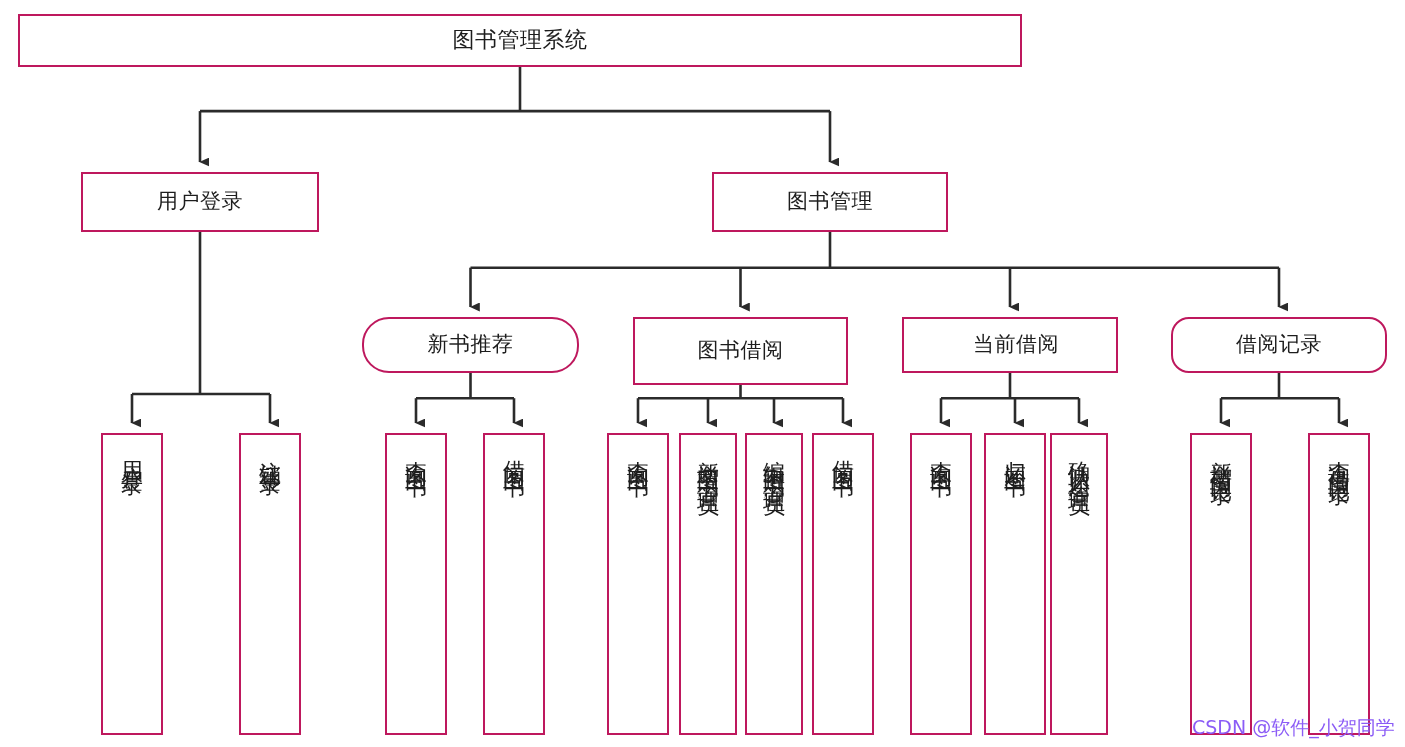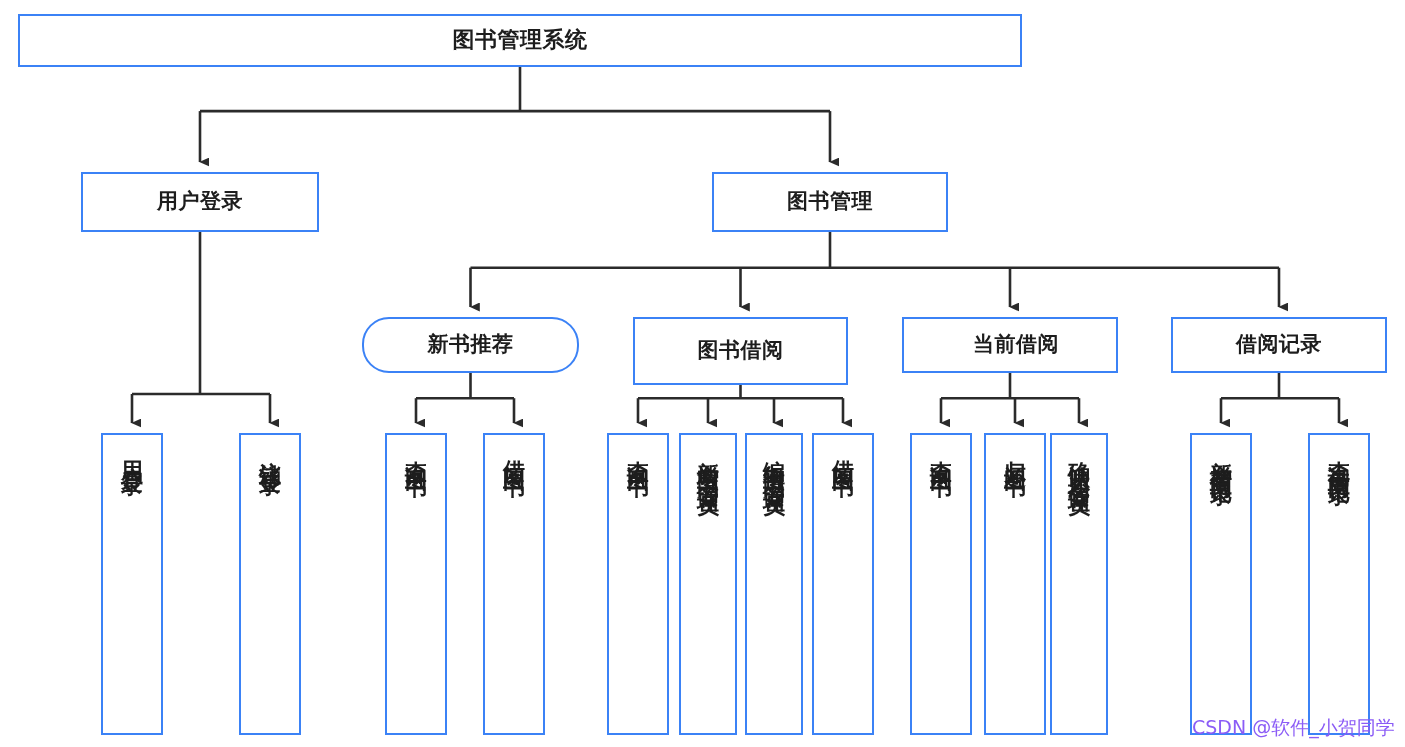--- a/index.html
+++ b/index.html
@@ -23,27 +23,26 @@
     left: 0;
     top: 0;
     width: 1405px;
     height: 747px;
     pointer-events: none;
   }
   .node {
     position: absolute;
     box-sizing: border-box;
     background: #ffffff;
-    border: 2px solid #3b82f6;
+    border: 2px solid #be185d;
     display: flex;
     align-items: center;
     justify-content: center;
     color: #1d1d1d;
     z-index: 2;
-    font-weight: bold;
   }
   .node .lbl {
     display: block;
     text-align: center;
     line-height: 1.12;
     letter-spacing: 0.5px;
     white-space: nowrap;
   }
   
   .node.h .lbl {
@@ -135,21 +134,21 @@
       </div>
       <div class="node h" style="left: 362px; top: 317px; width: 217px; height: 56px; border-radius: 27px;">
         <span class="lbl">新书推荐</span>
       </div>
       <div class="node h" style="left: 633px; top: 317px; width: 215px; height: 68px;">
         <span class="lbl">图书借阅</span>
       </div>
       <div class="node h" style="left: 902px; top: 317px; width: 216px; height: 56px; padding-left: 12px;">
         <span class="lbl">当前借阅</span>
       </div>
-      <div class="node h" style="left: 1171px; top: 317px; width: 216px; height: 56px;">
+      <div class="node h" style="left: 1171px; top: 317px; width: 216px; height: 56px; border-radius: 18px;">
         <span class="lbl">借阅记录</span>
       </div>
       <div class="node v" style="left: 101px; top: 433px; width: 62px; height: 302px;">
         <span class="lbl">用户登录</span>
       </div>
       <div class="node v" style="left: 239px; top: 433px; width: 62px; height: 302px;">
         <span class="lbl">注销登录</span>
       </div>
       <div class="node v" style="left: 385px; top: 433px; width: 62px; height: 302px;">
         <span class="lbl">查询图书</span>

